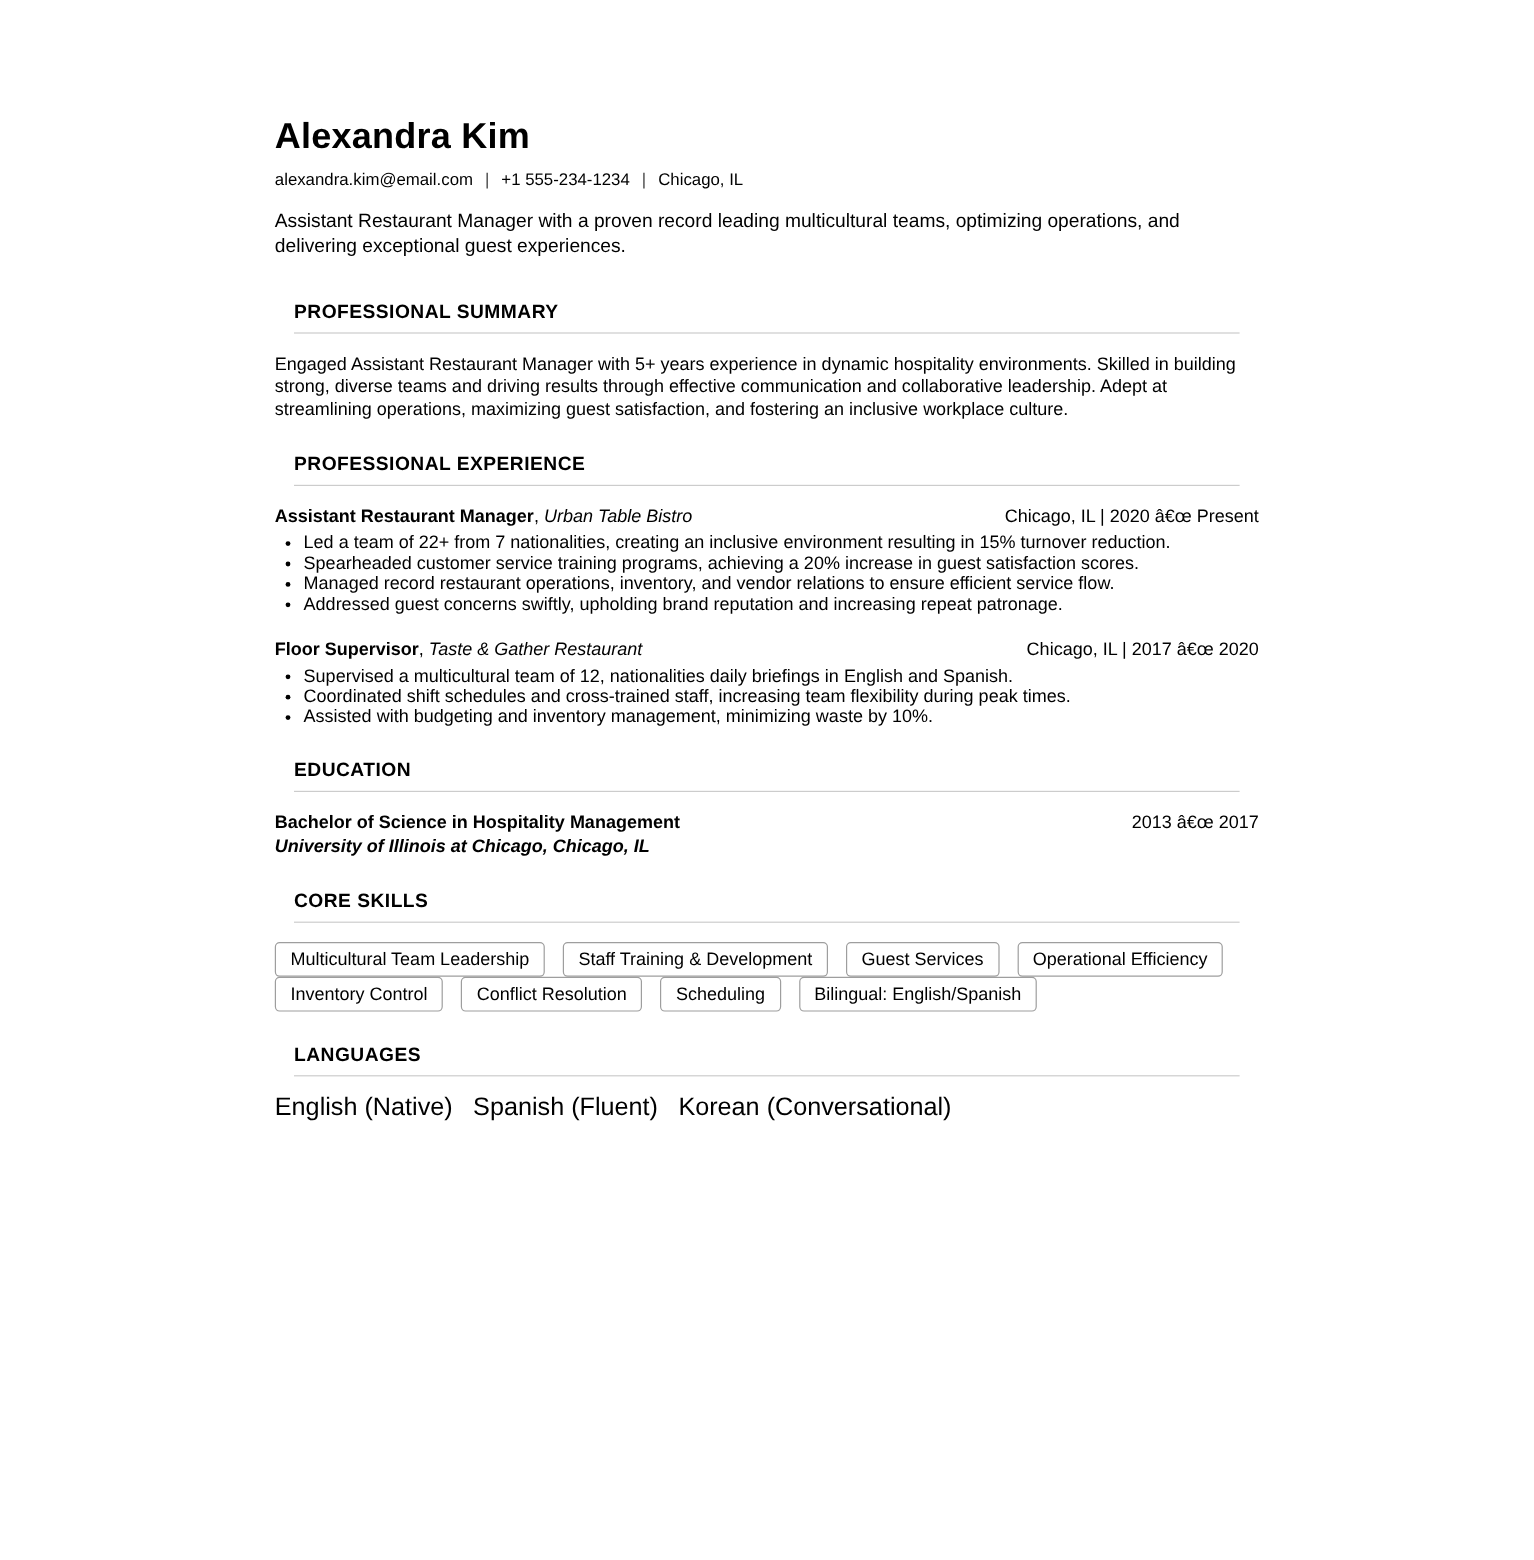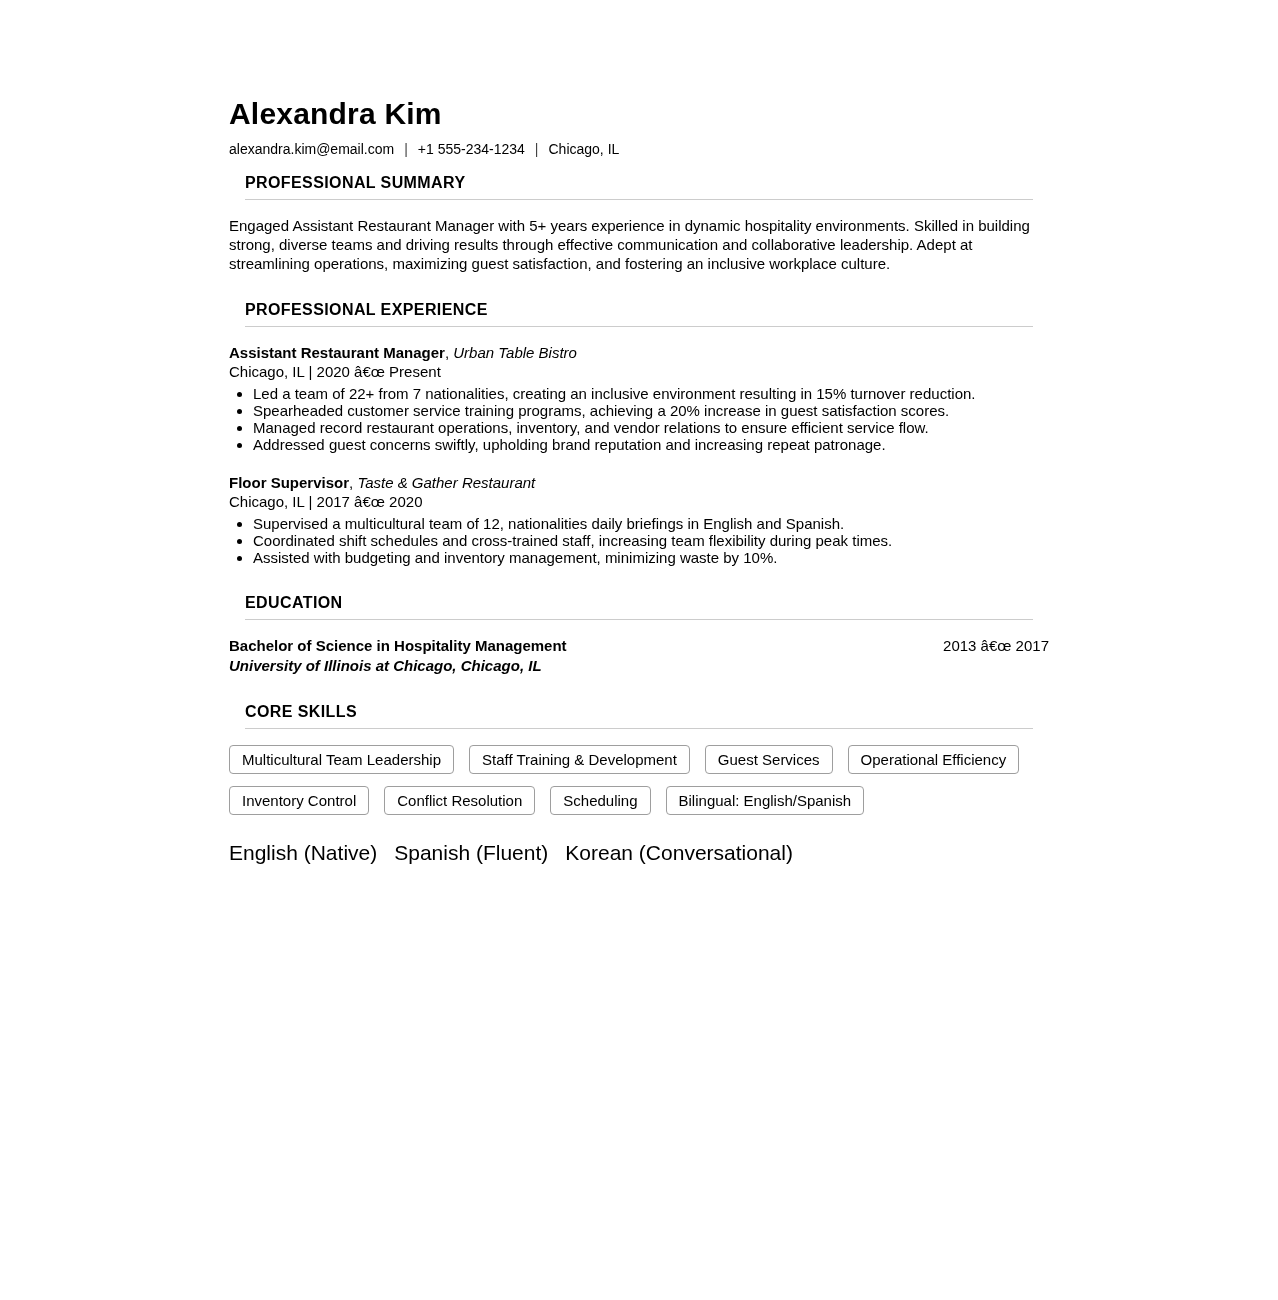--- a/index.html
+++ b/index.html
@@ -60,21 +60,20 @@
   }
   
   .job { margin-top: 12px; }
   .job + .job { margin-top: 20px; }
   .job-header {
     display: flex;
     justify-content: space-between;
     align-items: baseline;
     font-size: 15px;
     line-height: 19px;
-    flex-direction: column;
   }
   .job-title { font-weight: bold; }
   .job-company { font-style: italic; }
   .job-meta { white-space: nowrap; }
   ul.bullets {
     margin: 4px 0 0 0;
     padding-left: 24px;
     font-size: 15px;
     line-height: 17px;
   }
@@ -93,21 +92,21 @@
     font-style: italic;
     font-size: 15px;
     line-height: 19px;
     margin: 1px 0 0 0;
     font-weight: bold;
   }
   
   .chips {
     display: flex;
     flex-wrap: wrap;
-    gap: 12px 15px;
+    gap: 0 15px;
     margin-top: 9px;
   }
   .chip {
     border: 1px solid #9e9e9e;
     border-radius: 4px;
     padding: 4px 12px;
     font-size: 15px;
     line-height: 19px;
     background: #ffffff;
   }
@@ -123,20 +122,21 @@
 </head>
 <body>
 
 <div class="page">
 
   <header>
     <h1 class="name">Alexandra Kim</h1>
     <div class="contact">
       <span>alexandra.kim@email.com</span><span class="sep">|</span><span>+1 555-234-1234</span><span class="sep">|</span><span>Chicago, IL</span>
     </div>
+    <p class="tagline">Assistant Restaurant Manager with a proven record leading multicultural teams, optimizing operations, and delivering exceptional guest experiences.</p>
   </header>
 
   <section style="margin-top:0;">
     <h2>PROFESSIONAL SUMMARY</h2>
     <p class="summary-text">Engaged Assistant Restaurant Manager with 5+ years experience in dynamic hospitality environments. Skilled in building strong, diverse teams and driving results through effective communication and collaborative leadership. Adept at streamlining operations, maximizing guest satisfaction, and fostering an inclusive workplace culture.</p>
   </section>
 
   <section>
     <h2>PROFESSIONAL EXPERIENCE</h2>
 
@@ -183,20 +183,21 @@
       <span class="chip">Guest Services</span>
       <span class="chip">Operational Efficiency</span>
       <span class="chip">Inventory Control</span>
       <span class="chip">Conflict Resolution</span>
       <span class="chip">Scheduling</span>
       <span class="chip">Bilingual: English/Spanish</span>
     </div>
   </section>
 
   <section>
+    <h2>LANGUAGES</h2>
     <div class="langs">
       <span>English (Native)</span>
       <span>Spanish (Fluent)</span>
       <span>Korean (Conversational)</span>
     </div>
   </section>
 
 </div>
 
 </body></html>

